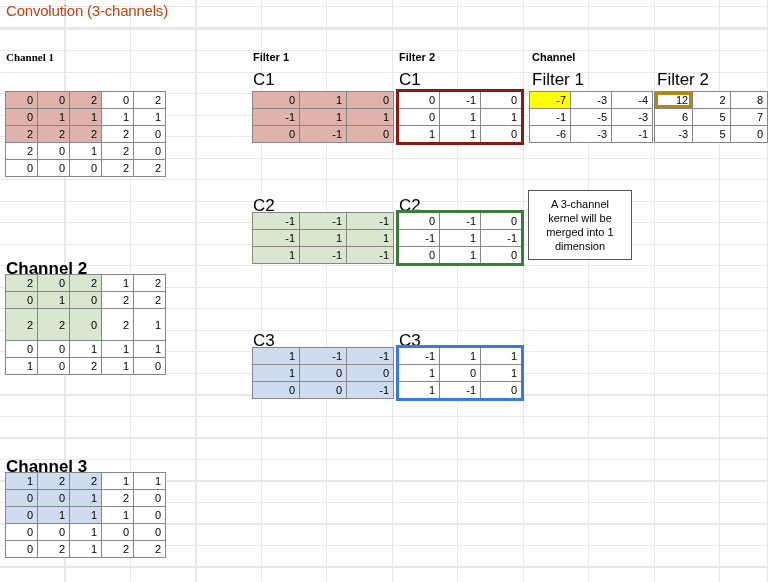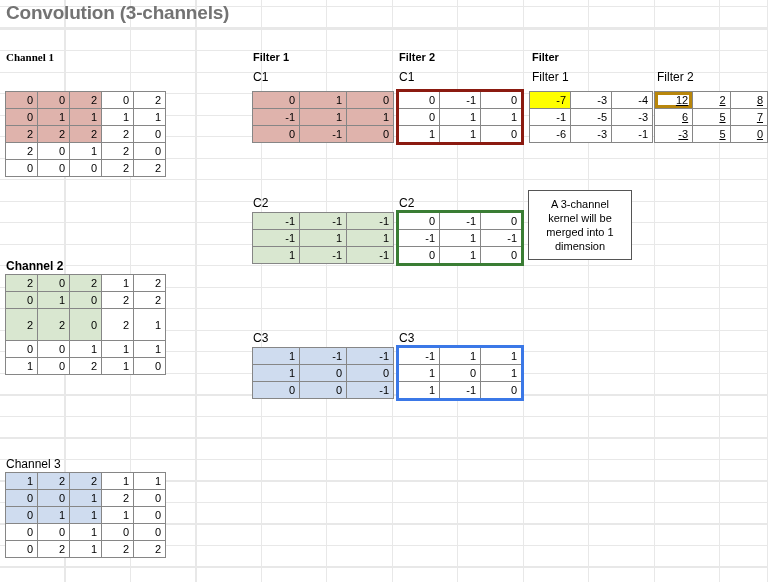--- a/index.html
+++ b/index.html
@@ -24,38 +24,38 @@
       repeating-linear-gradient(to right,  #e8e8e8 0 1px, transparent 1px 65.5px),
       repeating-linear-gradient(to bottom, #e8e8e8 0 1px, transparent 1px 21.5px);
     background-position: -1px 29px;
     pointer-events: none;
   }
 
   
   #page-title {
     position: absolute;
     left: 6px; top: 2px;
-    font-size: 19px;
-    font-weight: bold;
-    color: #737373;
+    font-size: 15px;
+    font-weight: normal;
+    color: #c2410c;
     letter-spacing: -0.2px;
     white-space: nowrap;
   }
 
   
   .sec-label {
     position: absolute;
     font-size: 11px;
     font-weight: bold;
     color: #000;
     white-space: nowrap;
   }
   .sub-label {
     position: absolute;
-    font-size: 12px;
+    font-size: 17px;
     font-weight: normal;
     color: #000;
     white-space: nowrap;
   }
 
   
   .matrix {
     position: absolute;
     border-collapse: collapse;
     table-layout: fixed;
@@ -195,21 +195,21 @@
       <tr>
         <td>1</td>
         <td>0</td>
         <td>2</td>
         <td>1</td>
         <td>0</td>
       </tr>
     </tbody>
   </table>
 
-<div class="sub-label" style="left:6px; top:457px;">Channel 3</div>
+<div class="sub-label" style="left:6px; top:457px;font-weight:bold;">Channel 3</div>
 <table class="matrix big" id="m-ch3" style="left:5px; top:472px;">
     <tbody>
       <tr>
         <td class="fill-blue">1</td>
         <td class="fill-blue">2</td>
         <td class="fill-blue">2</td>
         <td>1</td>
         <td>1</td>
       </tr>
       <tr>
@@ -364,21 +364,21 @@
         <td>1</td>
       </tr>
       <tr>
         <td>1</td>
         <td>-1</td>
         <td>0</td>
       </tr>
     </tbody>
   </table>
 
-<div class="sec-label" style="left:532px; top:51px;">Filter</div>
+<div class="sec-label" style="left:532px; top:51px;">Channel</div>
 <div class="sub-label" style="left:532px; top:70px;">Filter 1</div>
 <table class="matrix res" id="m-r1" style="left:529px; top:91px;">
     <tbody>
       <tr>
         <td class="fill-yellow">-7</td>
         <td>-3</td>
         <td>-4</td>
       </tr>
       <tr>
         <td>-1</td>
@@ -387,21 +387,21 @@
       </tr>
       <tr>
         <td>-6</td>
         <td>-3</td>
         <td>-1</td>
       </tr>
     </tbody>
   </table>
 
 <div class="sub-label" style="left:657px; top:70px;">Filter 2</div>
-<table class="matrix res" id="m-r2" style="left:654px; top:91px;text-decoration:underline;">
+<table class="matrix res" id="m-r2" style="left:654px; top:91px;">
     <tbody>
       <tr>
         <td class="cell-gold">12</td>
         <td>2</td>
         <td>8</td>
       </tr>
       <tr>
         <td>6</td>
         <td>5</td>
         <td>7</td>

